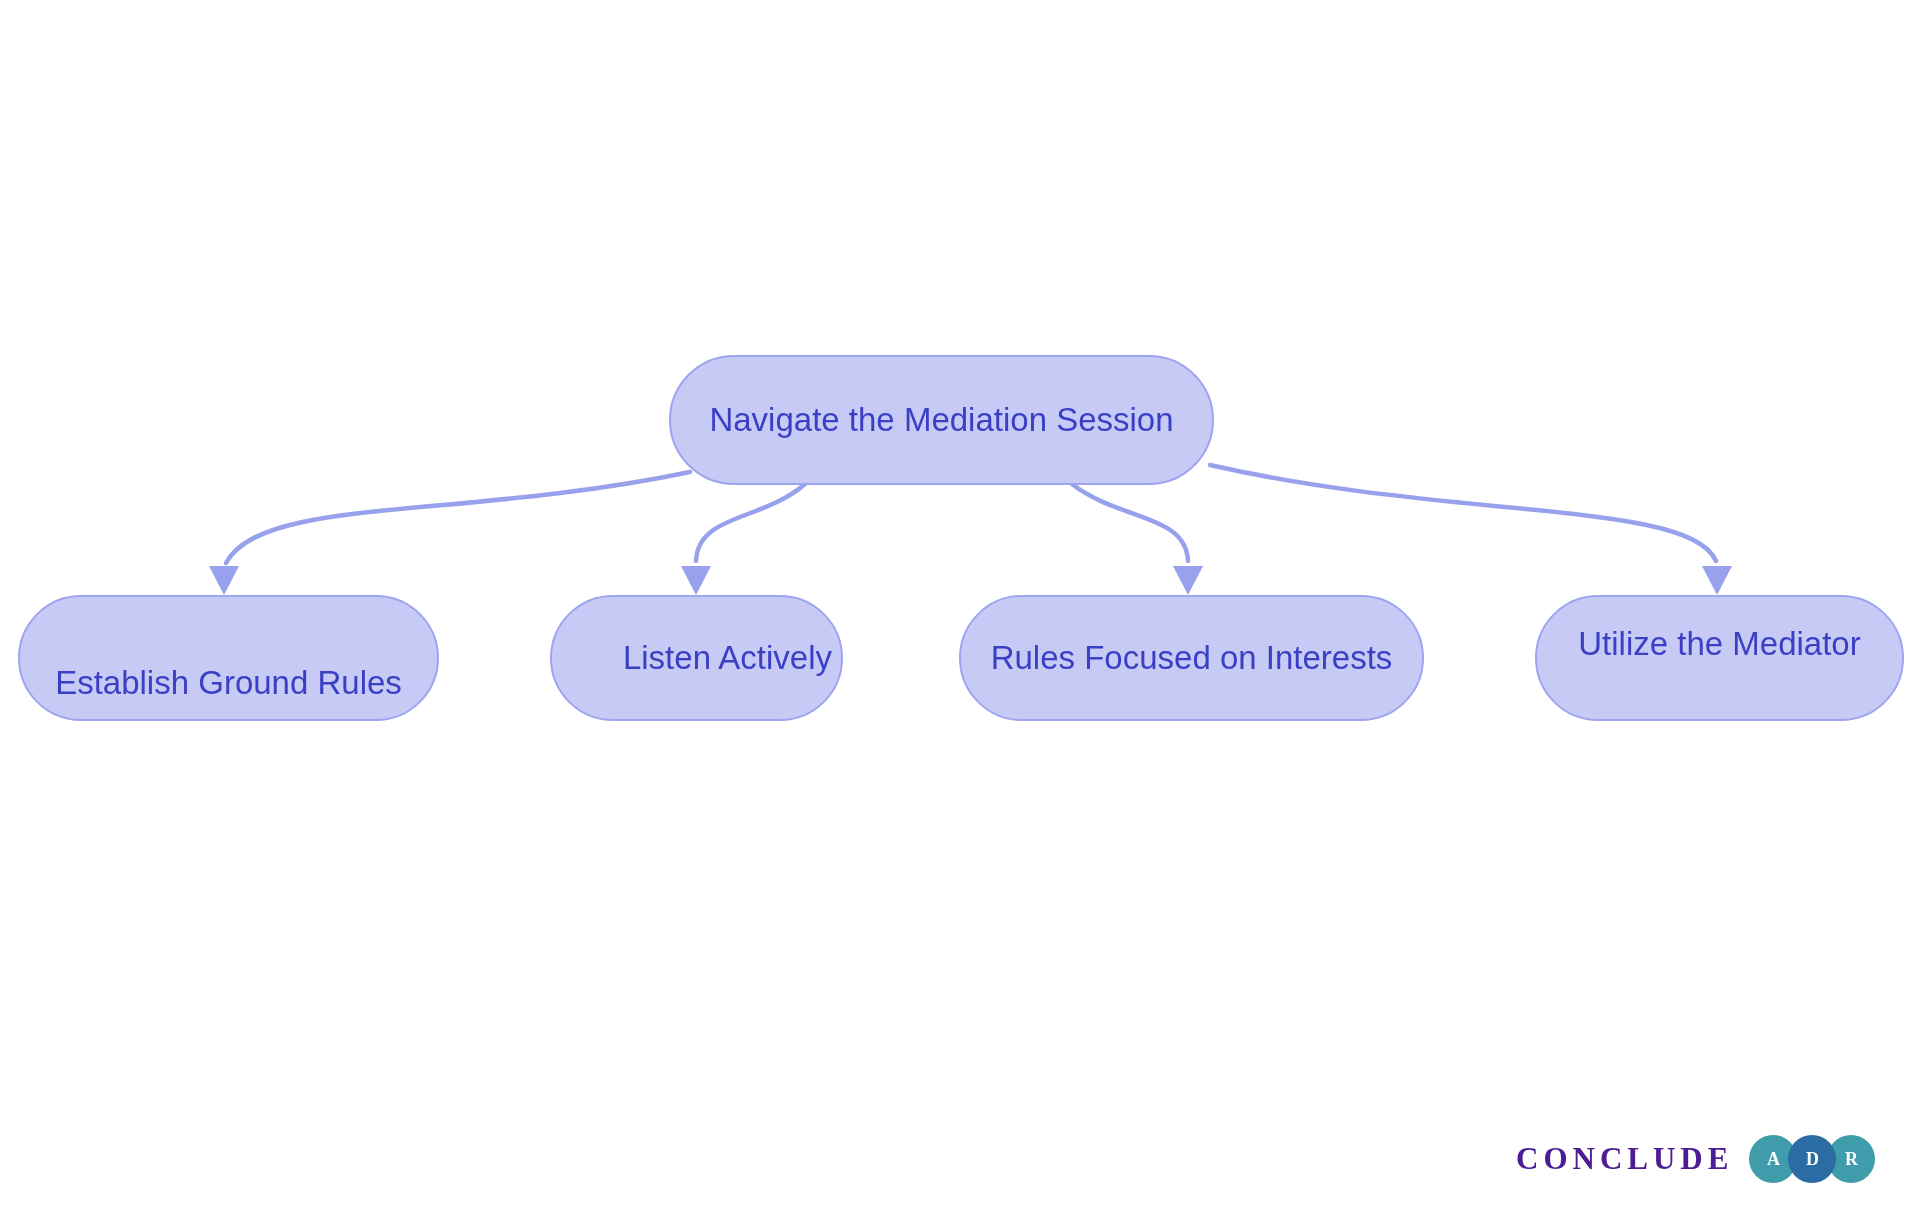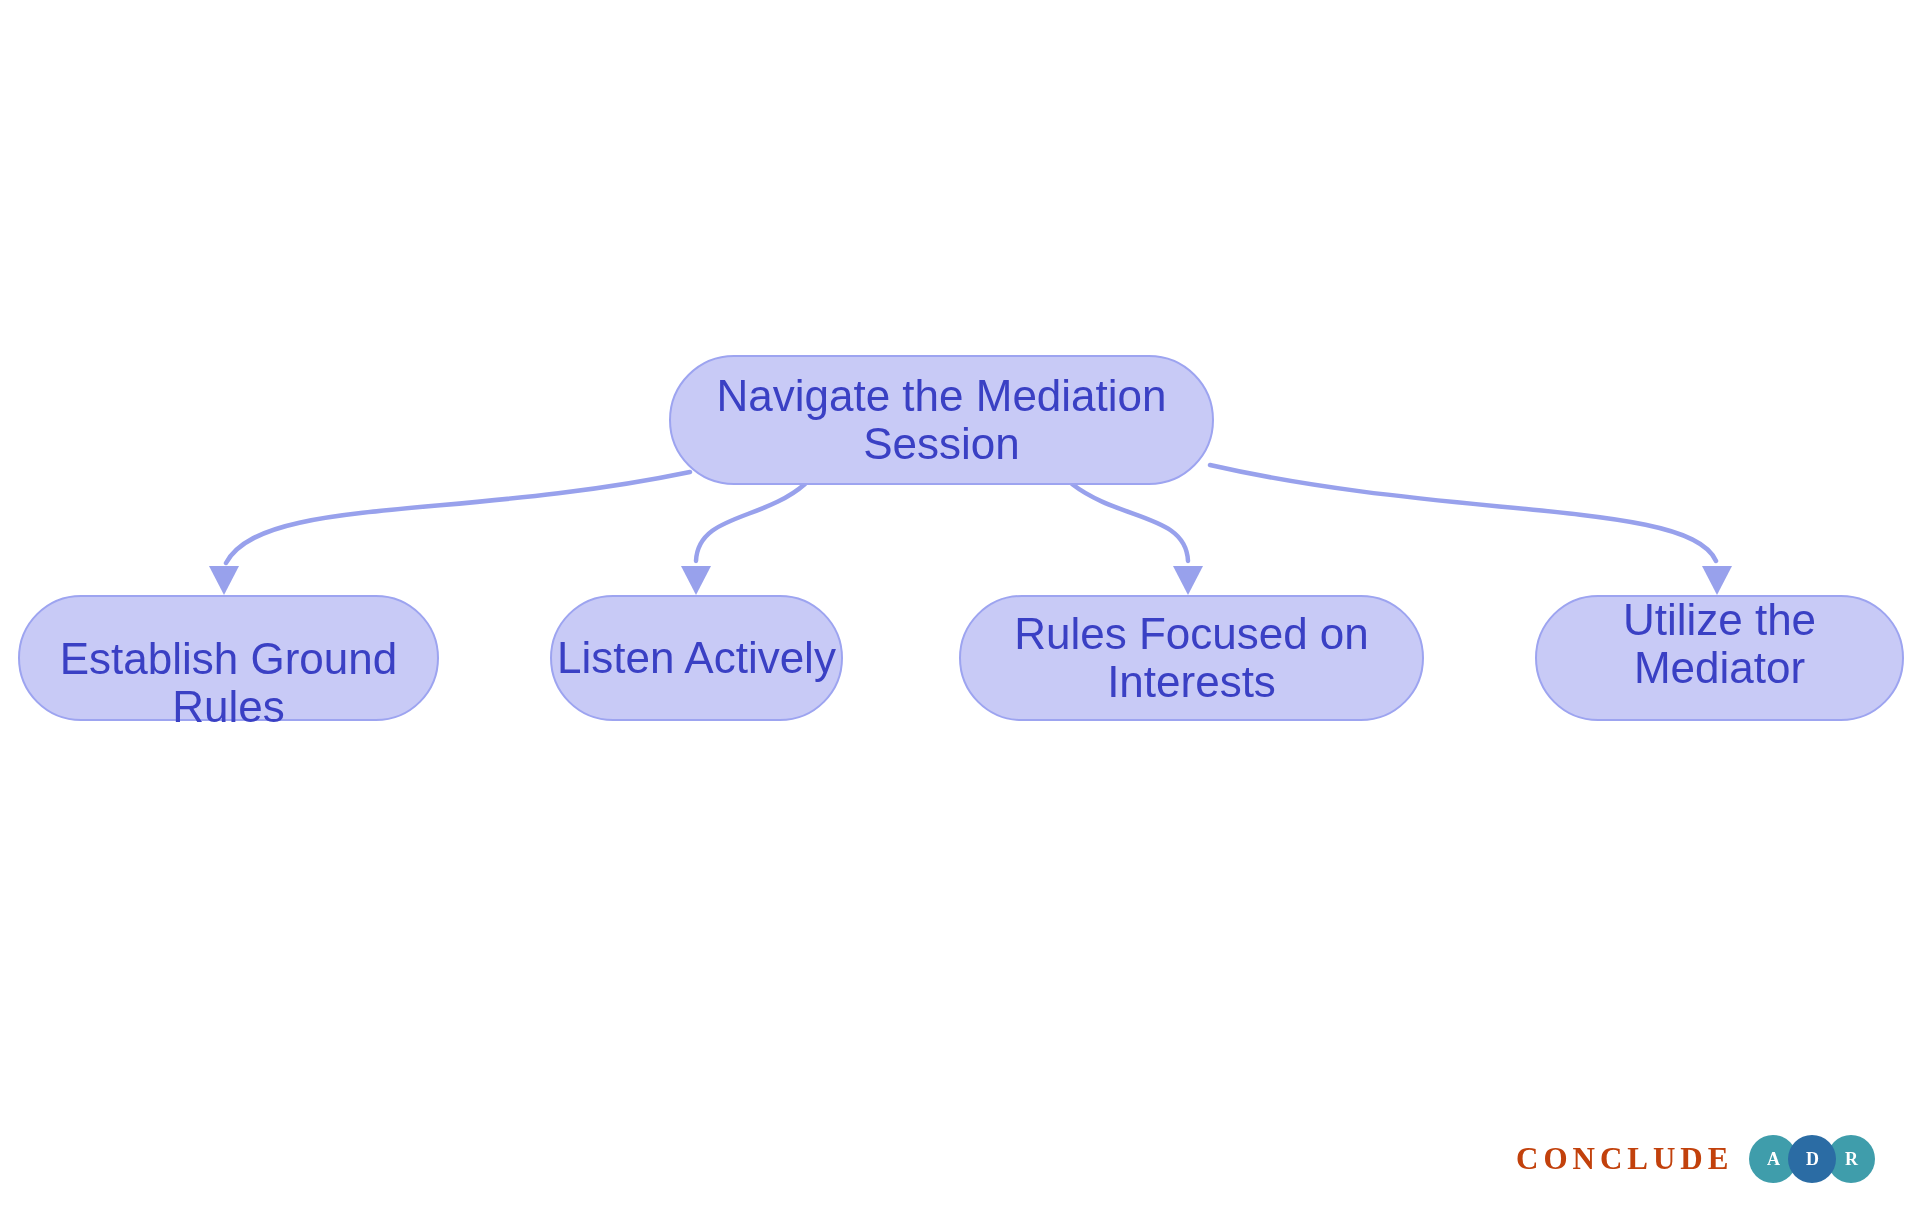--- a/index.html
+++ b/index.html
@@ -20,45 +20,45 @@
     left: 0;
     top: 0;
   }
   .node-label {
     position: absolute;
     display: flex;
     align-items: center;
     justify-content: center;
     text-align: center;
     color: #3A40C4;
-    font-size: 44px;
+    font-size: 33px;
     letter-spacing: 0px;
     line-height: 1.1;
     pointer-events: none;
   }
   .node-label.root { left: 670px; top: 356px; width: 543px; height: 128px; }
   .node-label.c0   { left: 19px;   top: 596px; width: 419px; height: 124px; margin-top: 25px; }
-  .node-label.c1   { left: 551px;  top: 596px; width: 291px; height: 124px; }
+  .node-label.c1   { left: 582px;  top: 596px; width: 291px; height: 124px; }
   .node-label.c2   { left: 960px;  top: 596px; width: 463px; height: 124px; }
   .node-label.c3   { left: 1536px; top: 596px; width: 367px; height: 96px; }
 
   .logo {
     position: absolute;
     left: 1516px;
     top: 1133px;
     height: 52px;
     display: flex;
     align-items: center;
   }
   .logo-wordmark {
     font-family: "Liberation Serif", "DejaVu Serif", serif;
     font-weight: bold;
     font-size: 31px;
     letter-spacing: 5px;
-    color: #c2410c;
+    color: #4c1d95;
     white-space: nowrap;
   }
   .logo-badges {
     display: flex;
     align-items: center;
     margin-left: 16px;
   }
   .badge {
     position: relative;
     width: 48px;

